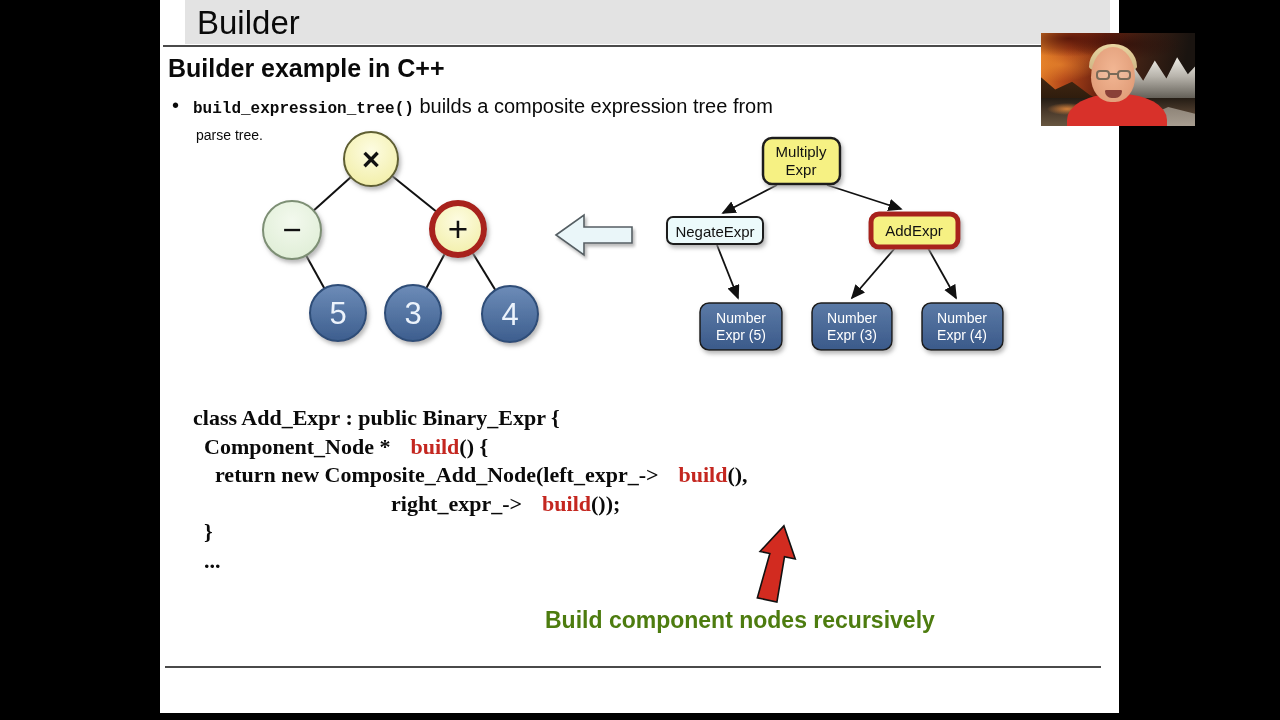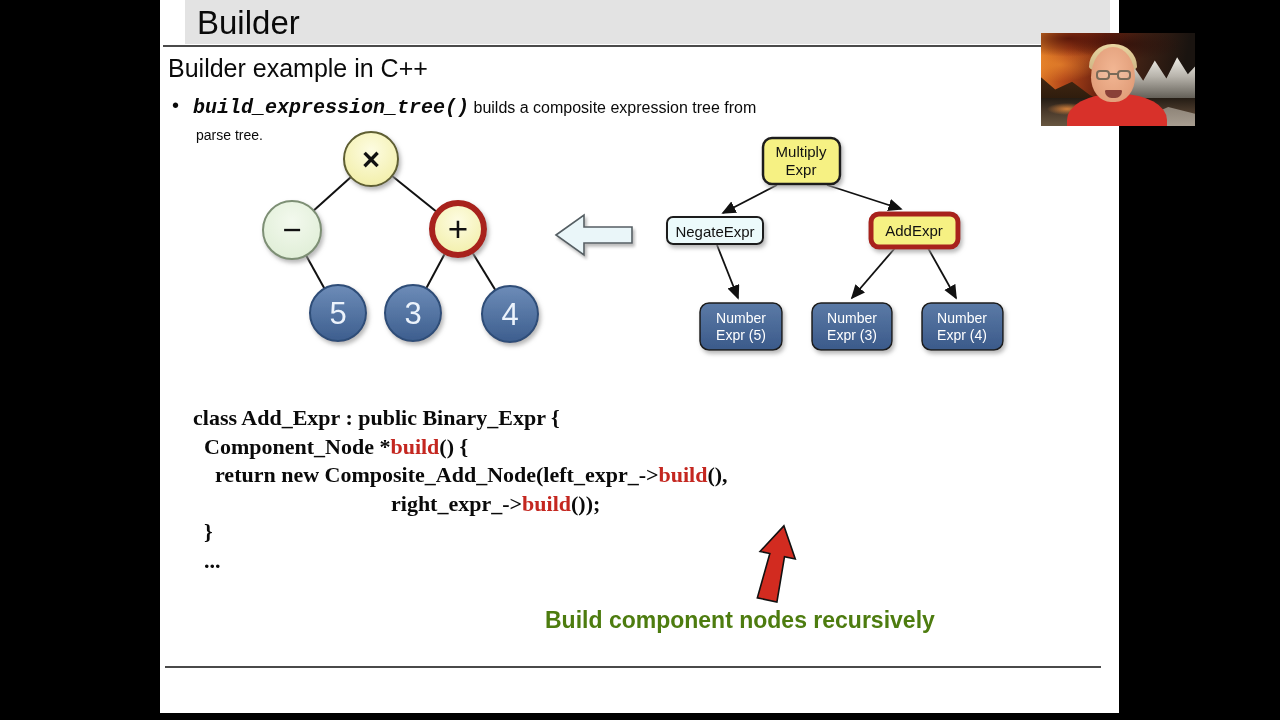--- a/index.html
+++ b/index.html
@@ -8,37 +8,37 @@
          font-family:"Liberation Sans",sans-serif;color:#0a0a0a;}
   .slide{position:absolute;left:160px;top:0;width:959px;height:713px;background:#ffffff;}
 
   
   .header-bar{position:absolute;left:25px;top:0;width:925px;height:44px;background:#e3e3e3;
               display:flex;align-items:center;justify-content:space-between;
               padding:2px 24px 0 12px;font-size:33px;color:#0a0a0a;white-space:nowrap;}
   .header-rule{position:absolute;left:3px;top:45px;width:947px;height:0;border-top:2px solid #4a4a4a;}
 
   
-  .slide-title{position:absolute;left:8px;top:54px;font-size:25px;font-weight:normal;}
+  .slide-title{position:absolute;left:8px;top:54px;font-size:25px;font-weight:bold;}
   .bullet-line{position:absolute;left:12px;top:93px;font-size:22px;white-space:nowrap;}
   .bullet-marker{display:inline-block;width:21px;font-size:20px;vertical-align:1px;}
-  .bullet-code{font-family:"Liberation Mono",monospace;font-weight:bold;font-size:20px;font-style:italic;}
-  .bullet-text{font-size:16px;}
+  .bullet-code{font-family:"Liberation Mono",monospace;font-weight:bold;font-size:16px;}
+  .bullet-text{font-size:20px;}
   .bullet-line2{position:absolute;left:36px;top:127px;font-size:14px;}
 
   
   .parse-tree{position:absolute;left:90px;top:125px;}
   .block-arrow{position:absolute;left:393px;top:211px;}
   .expr-tree{position:absolute;left:495px;top:133px;}
   .expr-tree text,.parse-tree text{font-family:"Liberation Sans",sans-serif;}
 
   
   .code-block{position:absolute;left:33px;top:404px;font-family:Liberation Serif, serif;
               font-weight:bold;font-size:22px;line-height:28.5px;white-space:pre;color:#0a0a0a;}
-  .code-red{color:#c42720;}
+  .code-red{color:#c42720;margin-left:20px;}
   .code-black{color:#0a0a0a;}
 
   .red-arrow{position:absolute;left:578px;top:521px;}
   .caption{position:absolute;left:385px;top:607px;width:430px;text-align:left;
            font-size:23px;font-weight:bold;color:#4d7c0f;}
   .bottom-rule{position:absolute;left:5px;top:666px;width:936px;height:0;border-top:2px solid #4a4a4a;}
 
   
   .webcam{position:absolute;left:1041px;top:33px;width:154px;height:93px;overflow:hidden;
           background:linear-gradient(100deg,#e88428 0%,#b4481a 18%,#6e2410 38%,#3c2014 62%,#1a1410 88%);}

